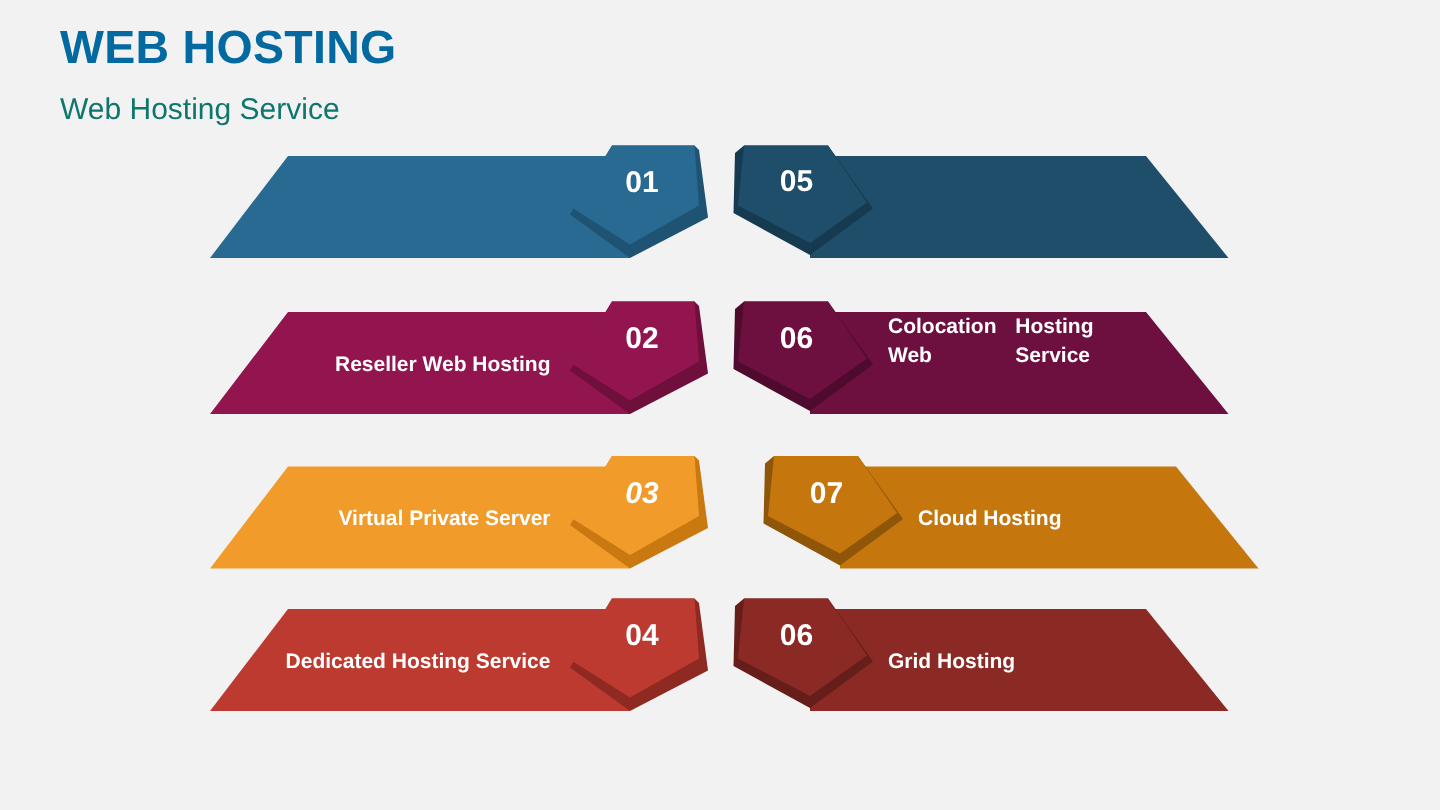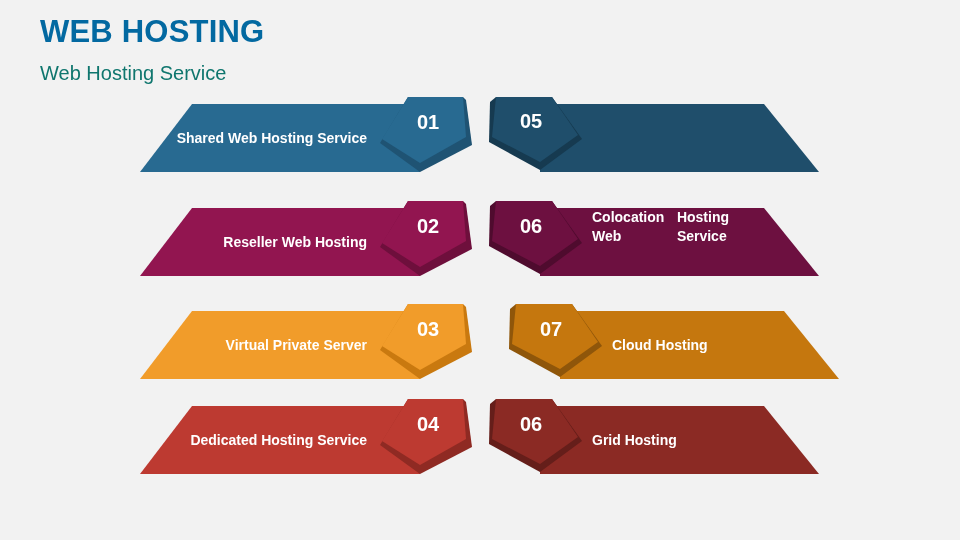--- a/index.html
+++ b/index.html
@@ -38,38 +38,37 @@
 <div class="subtitle">Web Hosting Service</div>
 
 <div id="diagram">
     <div class="item" style="top: 0px;">
       <svg width="960" height="540" style="position:absolute;left:0;top:0;overflow:visible;pointer-events:none">
         <polygon points="192,104 420,104 420,172 140,172" fill="#286A91"></polygon>
         <polygon points="380,143 420,172 472,145 466,100 463,97 408,97" fill="#1F5373"></polygon>
         <polygon points="408,97 463,97 466,137 420,163 382,139" fill="#286A91"></polygon>
       </svg>
       <div class="num" style="top: 111px; left: 403px;">01</div>
-      <div class="label left" style="top: 104px; height: 68px; left: 170px; width: 197px;">Shared Web Hosting Service</div>
     </div>
     <div class="item" style="top: 0px;">
       <svg width="960" height="540" style="position:absolute;left:0;top:0;overflow:visible;pointer-events:none">
         <polygon points="192,208 420,208 420,276 140,276" fill="#921550"></polygon>
         <polygon points="380,247 420,276 472,249 466,204 463,201 408,201" fill="#6E0F3C"></polygon>
         <polygon points="408,201 463,201 466,241 420,267 382,243" fill="#921550"></polygon>
       </svg>
       <div class="num" style="top: 215px; left: 403px;">02</div>
       <div class="label left" style="top: 208px; height: 68px; left: 170px; width: 197px;">Reseller Web Hosting</div>
     </div>
     <div class="item" style="top: 0px;">
       <svg width="960" height="540" style="position:absolute;left:0;top:0;overflow:visible;pointer-events:none">
         <polygon points="192,311 420,311 420,379 140,379" fill="#F19C2A"></polygon>
         <polygon points="380,350 420,379 472,352 466,307 463,304 408,304" fill="#C9790F"></polygon>
         <polygon points="408,304 463,304 466,344 420,370 382,346" fill="#F19C2A"></polygon>
       </svg>
-      <div class="num" style="top: 318px; left: 403px;">03</div>
+      <div class="num" style="top: 318px; left: 403px; font-style: italic;">03</div>
       <div class="label left" style="top: 311px; height: 68px; left: 170px; width: 197px;">Virtual Private Server</div>
     </div>
     <div class="item" style="top: 0px;">
       <svg width="960" height="540" style="position:absolute;left:0;top:0;overflow:visible;pointer-events:none">
         <polygon points="192,406 420,406 420,474 140,474" fill="#BD3A31"></polygon>
         <polygon points="380,445 420,474 472,447 466,402 463,399 408,399" fill="#8F2A23"></polygon>
         <polygon points="408,399 463,399 466,439 420,465 382,441" fill="#BD3A31"></polygon>
       </svg>
       <div class="num" style="top: 413px; left: 403px;">04</div>
       <div class="label left" style="top: 406px; height: 68px; left: 170px; width: 197px;">Dedicated Hosting Service</div>

